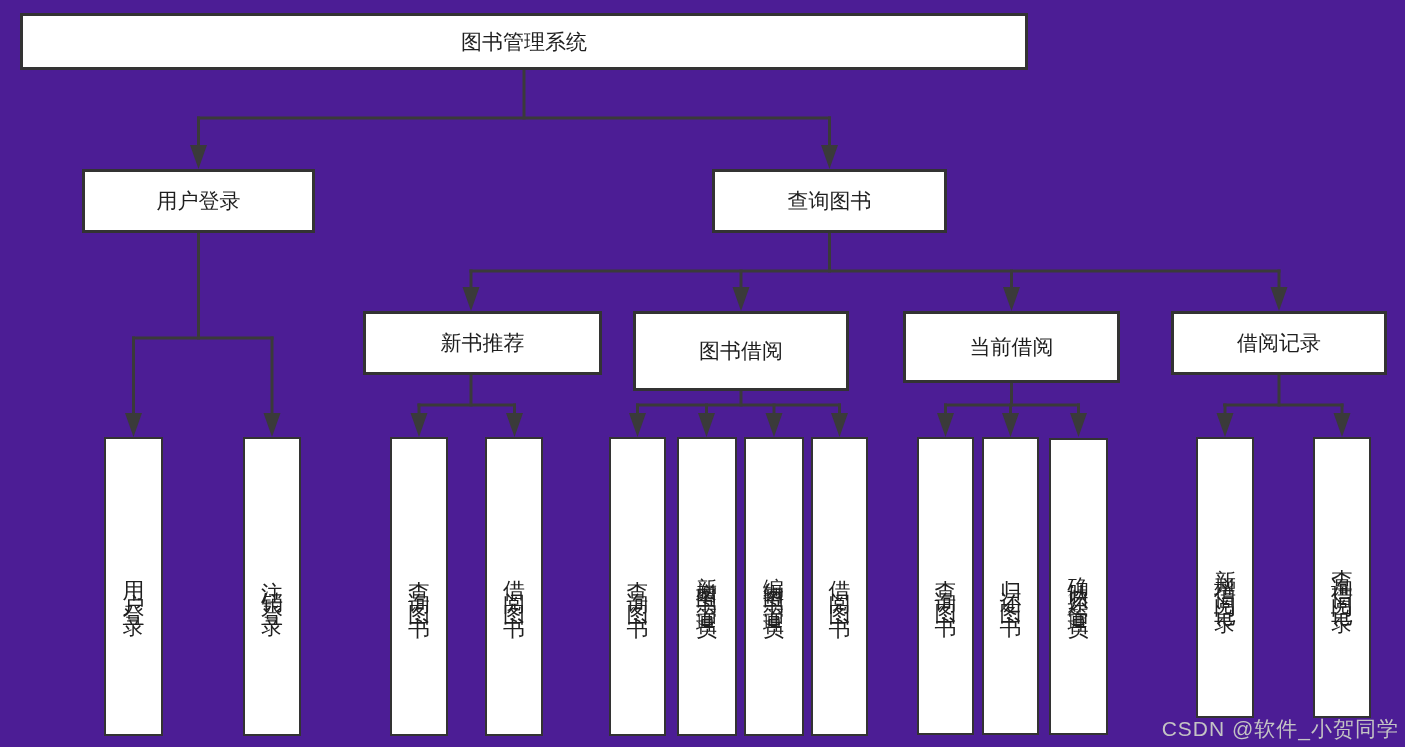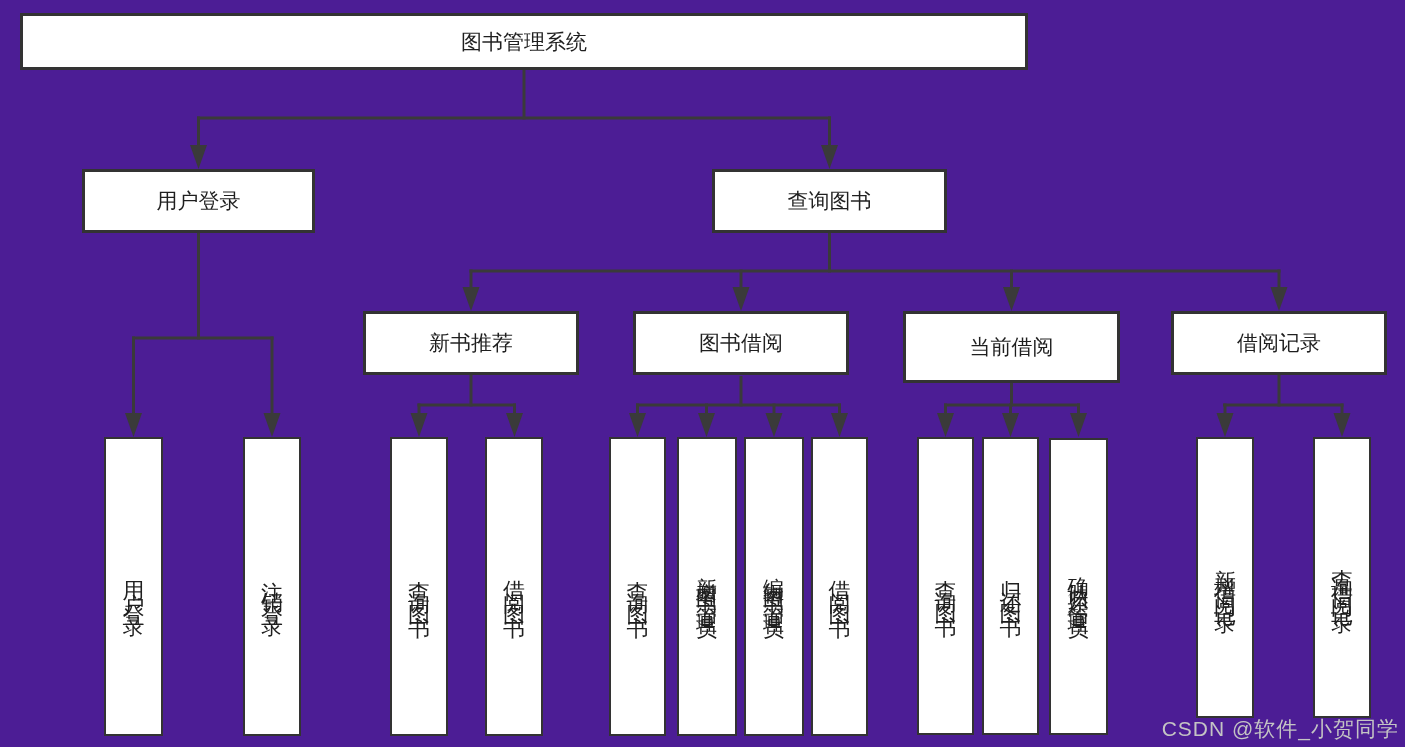--- a/index.html
+++ b/index.html
@@ -91,24 +91,24 @@
     <span class="hlabel">图书管理系统</span>
   </div>
 
   <div class="node" style="left:82px;top:169px;width:233px;height:64px">
     <span class="hlabel">用户登录</span>
   </div>
   <div class="node" style="left:712px;top:169px;width:235px;height:64px">
     <span class="hlabel">查询图书</span>
   </div>
 
-  <div class="node" style="left:363px;top:311px;width:216px;height:64px">
+  <div class="node" style="left:363px;top:311px;width:239px;height:64px">
     <span class="hlabel">新书推荐</span>
   </div>
-  <div class="node" style="left:633px;top:311px;width:216px;height:64px">
+  <div class="node" style="left:633px;top:311px;width:216px;height:80px">
     <span class="hlabel">图书借阅</span>
   </div>
   <div class="node" style="left:903px;top:311px;width:217px;height:72px">
     <span class="hlabel">当前借阅</span>
   </div>
   <div class="node" style="left:1171px;top:311px;width:216px;height:64px">
     <span class="hlabel">借阅记录</span>
   </div>
 
   <div class="node leaf" style="left:104px;top:437px;width:59px;height:299px">

